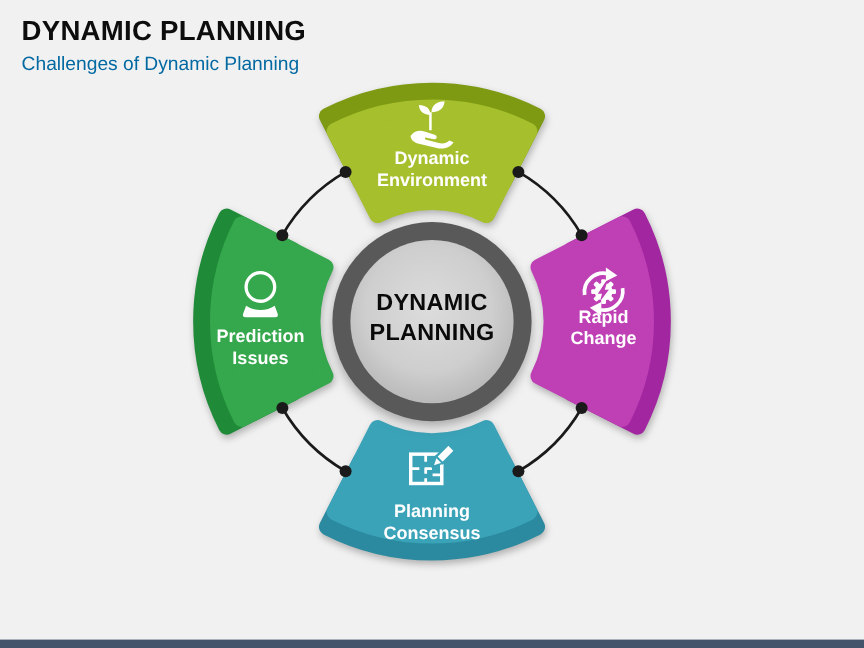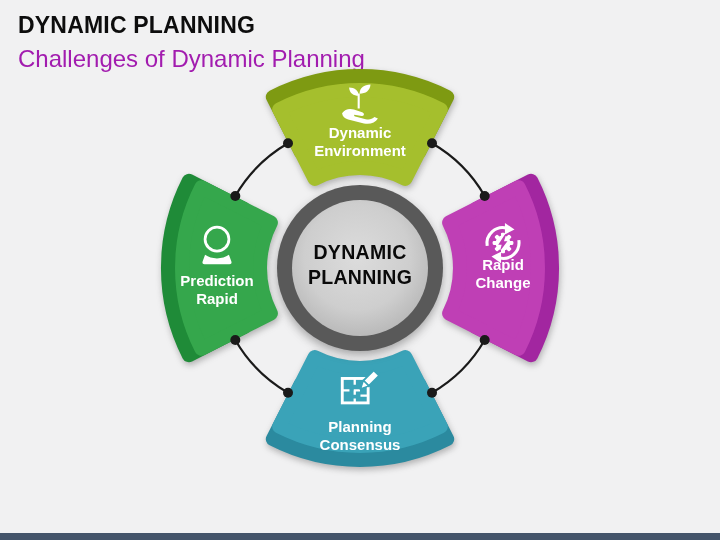--- a/index.html
+++ b/index.html
@@ -8,21 +8,21 @@
     background:#f1f1f2;
     font-family:"Liberation Sans", sans-serif;
   }
   .abs{position:absolute;}
   .slide-title{
     left:18px;top:12px;
     font-size:23px;font-weight:700;color:#0d0d0d;letter-spacing:.2px;
   }
   .slide-subtitle{
     left:18px;top:45px;
-    font-size:24px;font-weight:400;color:#a21caf;
+    font-size:16px;font-weight:400;color:#0369a1;
   }
   .diagram-svg{left:0;top:0;}
   .seg{filter:drop-shadow(1px 3px 3px rgba(80,80,80,.40));}
   .center-g{filter:drop-shadow(0 4px 5px rgba(70,70,70,.45));}
   .seg-label{
     color:#fff;font-weight:700;font-size:15px;line-height:18px;
     text-align:center;white-space:pre-line;
   }
   .center-label{
     width:180px;left:270px;top:240px;
@@ -140,18 +140,18 @@
   </svg>
 </div>
 
 <div class="abs seg-label" style="left:280px;top:124px;width:160px;">Dynamic
 Environment</div>
 <div class="abs seg-label" style="left:443px;top:256px;width:120px;">Rapid
 Change</div>
 <div class="abs seg-label" style="left:280px;top:418px;width:160px;">Planning
 Consensus</div>
 <div class="abs seg-label" style="left:157px;top:272px;width:120px;">Prediction
-Rapid</div>
+Issues</div>
 
 <div class="abs center-label">DYNAMIC
 PLANNING</div>
 
 <div class="abs footer-bar"></div>
 
 </body></html>

